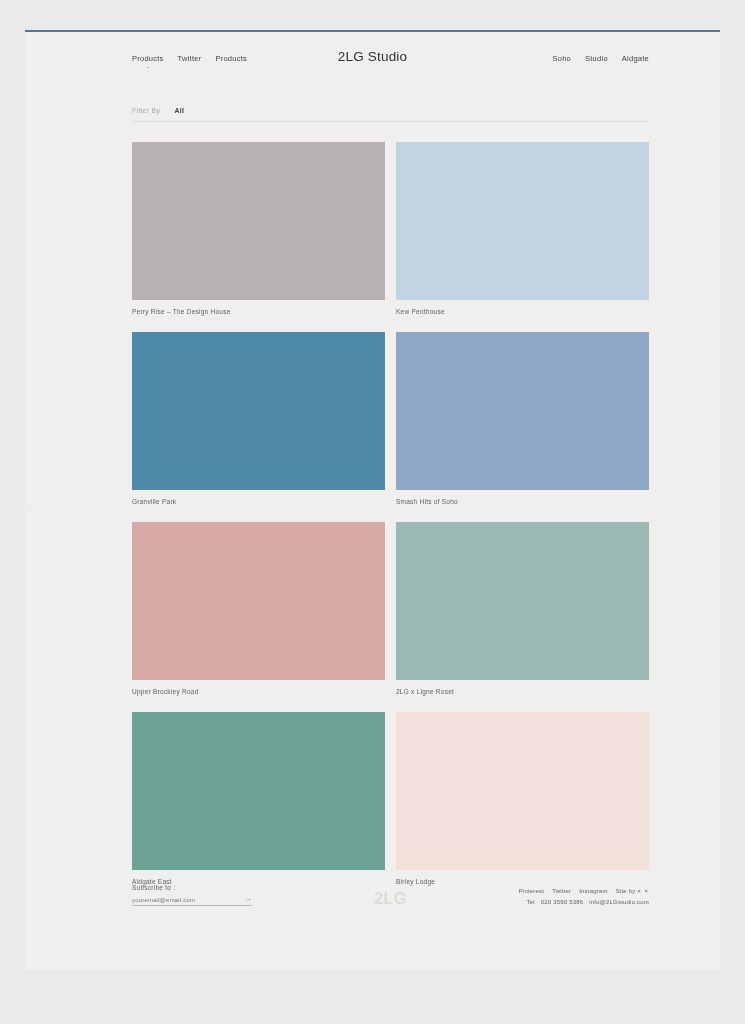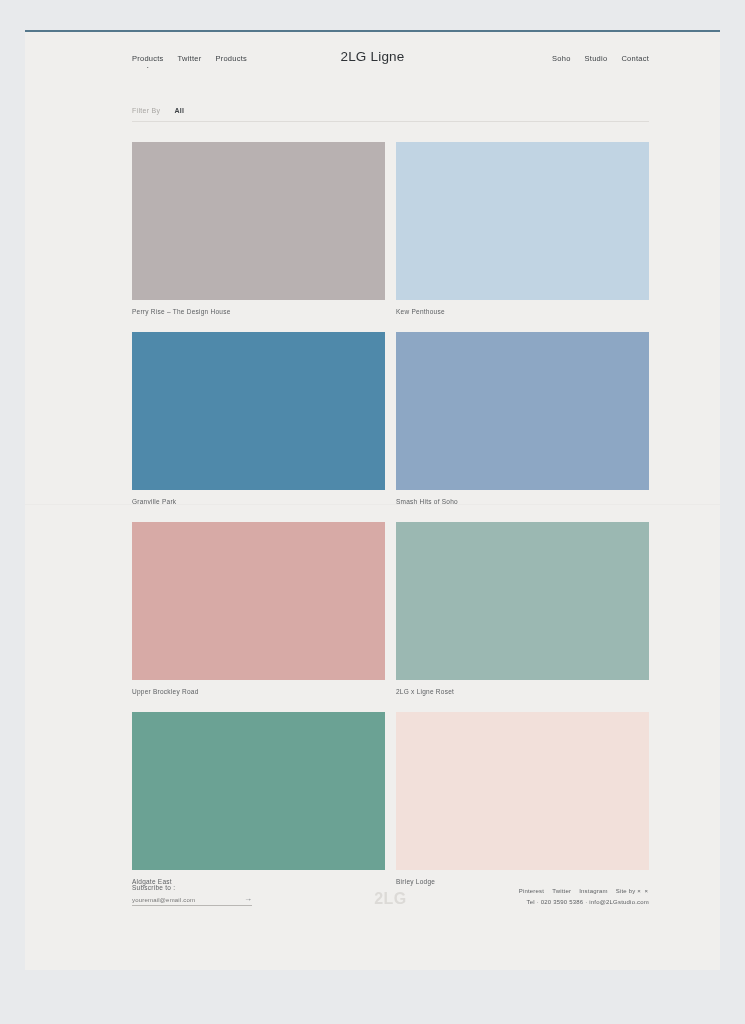--- a/index.html
+++ b/index.html
@@ -186,26 +186,26 @@
     <div id="header">
       <nav class="nav nav-left">
         <a class="nav-item">
           <span>Products</span>
           <span class="dot"></span>
         </a>
         <a class="nav-item">Twitter</a>
         <a class="nav-item">Products</a>
       </nav>
 
-      <div id="logo">2LG Ligne</div>
+      <div id="logo">2LG Studio</div>
 
       <nav class="nav nav-right">
         <a class="nav-item">Soho</a>
         <a class="nav-item">Studio</a>
-        <a class="nav-item">Contact</a>
+        <a class="nav-item">Aldgate</a>
       </nav>
     </div>
 
     <div id="filterbar">
       <span class="filter-label">Filter By</span>
       <span class="filter-value">All</span>
     </div>
 
     <div id="grid">
       <a class="card">

